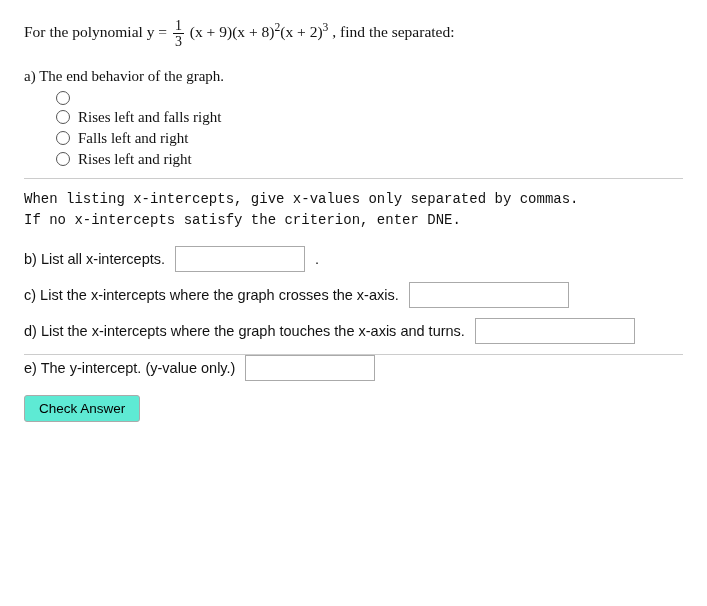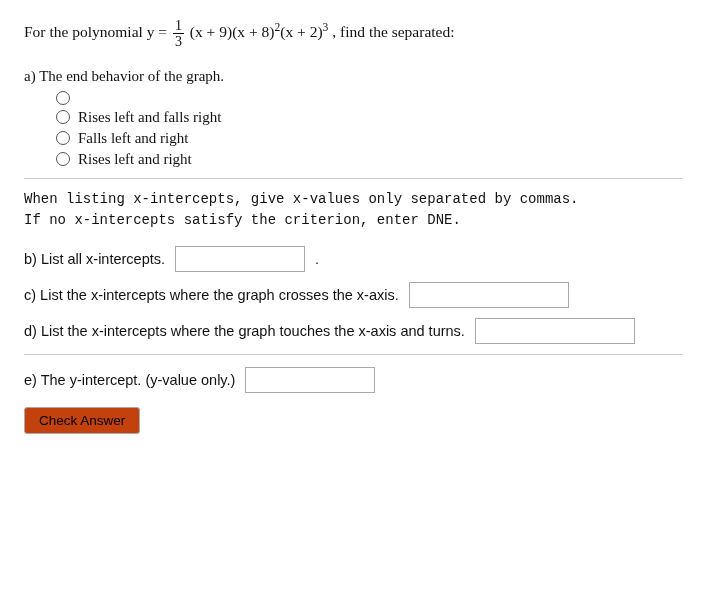--- a/index.html
+++ b/index.html
@@ -102,29 +102,28 @@
       padding: 2px 4px;
       font-size: 14px;
       background: #fff;
       outline: none;
     }
     .section-b, .section-c, .section-d {
       margin-bottom: 10px;
     }
     .bottom-section {
       border-top: 1.5px solid #ccc;
-      padding-top: 12px;
       margin-top: 6px;
     }
     .section-e {
       margin-bottom: 14px;
     }
     .check-btn {
       border: 1.5px solid #aaa;
-      background: #c2410c;
+      background: #5eead4;
       padding: 5px 14px;
       font-size: 13.5px;
       cursor: pointer;
       font-family: Arial, sans-serif;
       border-radius: 3px;
     }
   </style>
 </head>
 <body>
 

